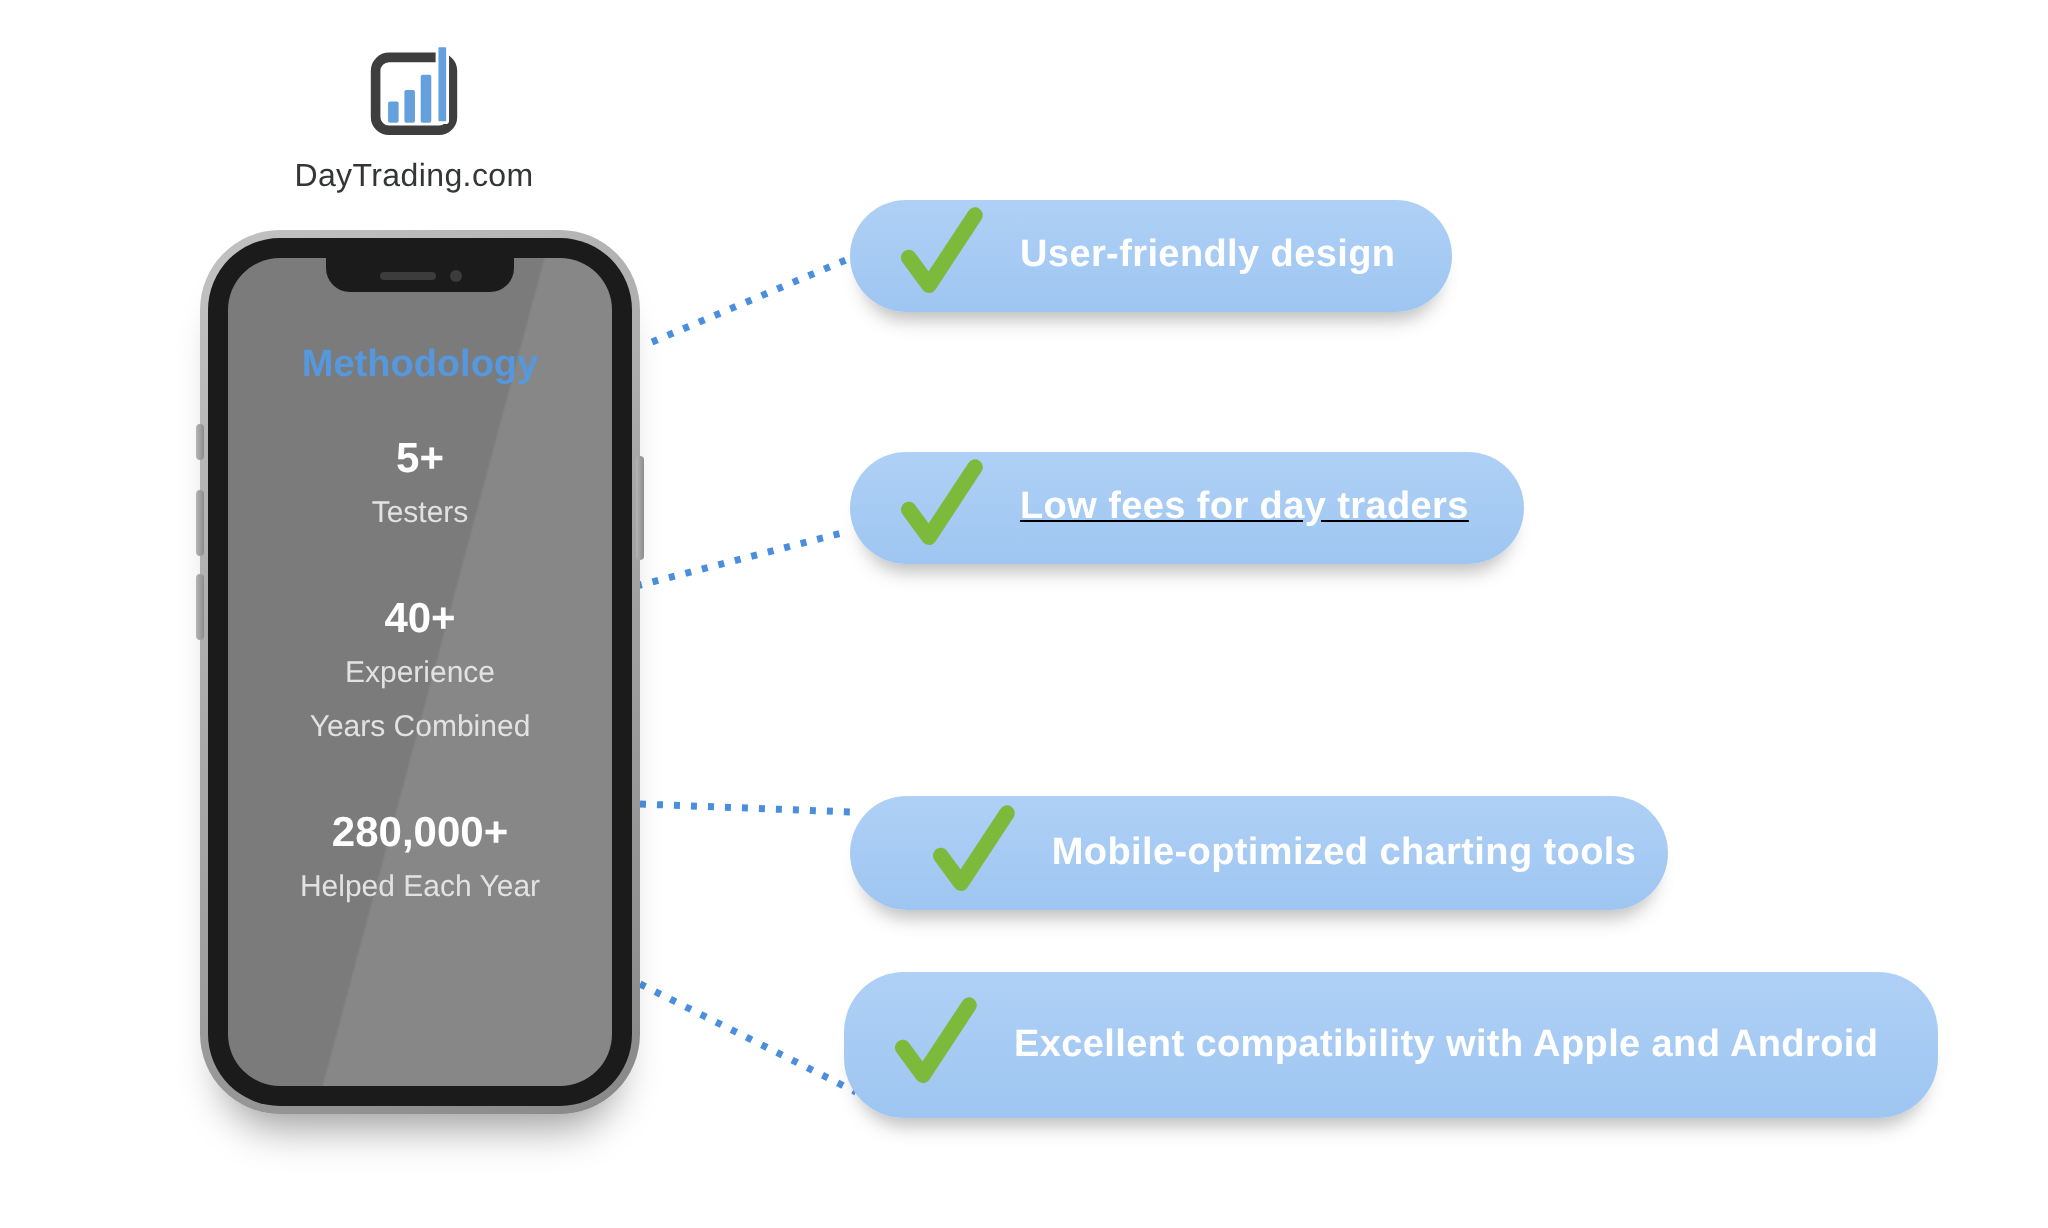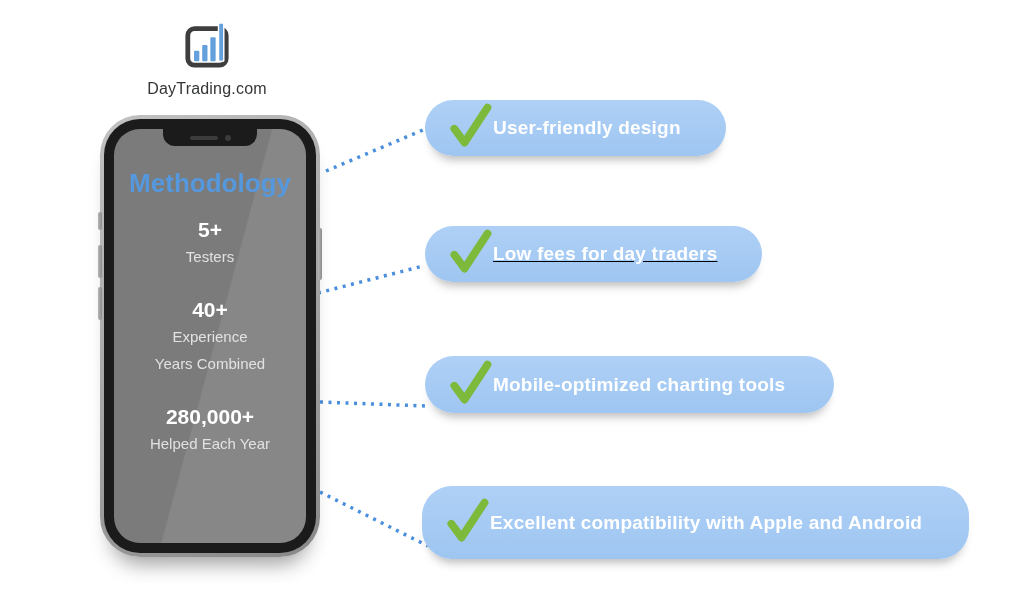--- a/index.html
+++ b/index.html
@@ -85,21 +85,21 @@
     border-radius: 0 0 12px 12px;
     display: flex;
     align-items: center;
     justify-content: center;
     gap: 7px;
   }
   .speaker { width: 28px; height: 4px; background: #3c3c3c; border-radius: 2px; }
   .camera  { width: 6px;  height: 6px; background: #3c3c3c; border-radius: 50%; }
 
   .screen-title {
-    font-size: 26px;
+    font-size: 19px;
     font-weight: bold;
     line-height: 32px;
     color: #5598dd;
     margin-bottom: 17px;
   }
   .stat { margin-bottom: 26px; }
   .stat-value {
     font-size: 21px;
     font-weight: bold;
     color: #ffffff;
@@ -113,34 +113,35 @@
 
   
   .pill {
     position: absolute;
     height: 56px;
     border-radius: 30px;
     background: linear-gradient(180deg, #afd0f6, #9ec6f1);
     display: flex;
     align-items: center;
     padding-left: 22px;
+    gap: 17px;
     box-shadow: 0 10px 9px -6px rgba(110,110,110,0.45);
   }
   .pill-text {
     font-size: 19px;
     font-weight: bold;
     color: #ffffff;
     letter-spacing: 0.2px;
     white-space: nowrap;
   }
   .check { flex: 0 0 auto; margin-top: -4px; }
 
   .pill-1 { left: 425px; top: 100px; width: 301px; }
   .pill-2 { left: 425px; top: 226px; width: 337px; text-decoration: underline; }
-  .pill-3 { left: 425px; top: 356px; width: 409px; height: 57px; }
+  .pill-3 { left: 425px; top: 398px; width: 409px; height: 57px; justify-content: center; }
   .pill-4 { left: 422px; top: 486px; width: 547px; height: 73px; }
 </style>
 </head>
 <body>
 
 <div class="canvas">
 
   <div class="brand">
     <svg class="brand-logo" width="48" height="50" viewBox="0 0 50 52">
       <rect x="5" y="9" width="40" height="38" rx="7" fill="none" stroke="#3e3e3e" stroke-width="5"></rect>

